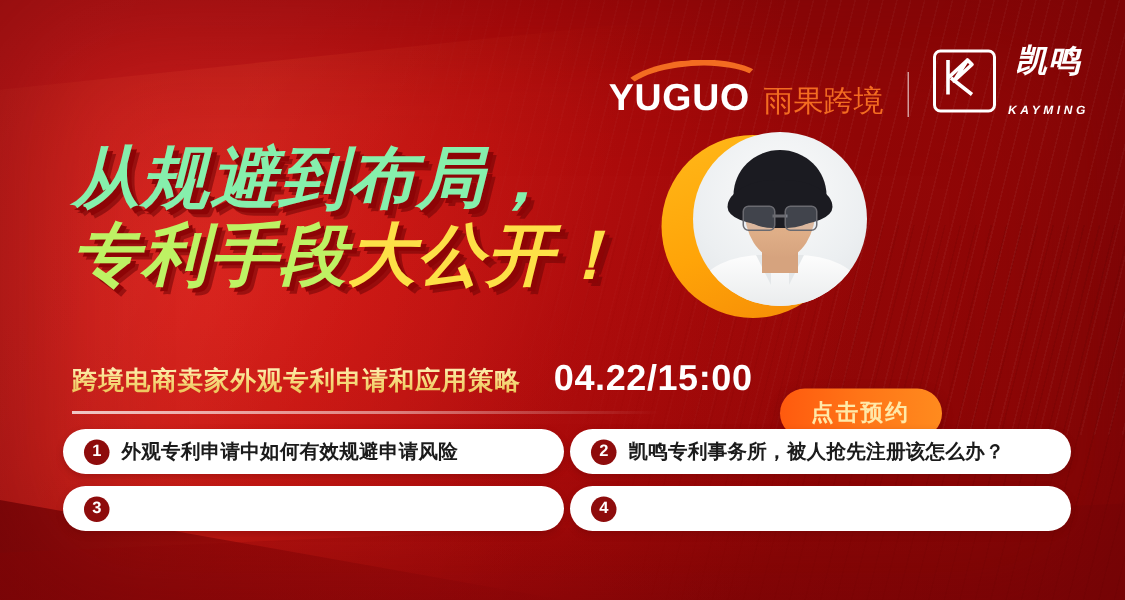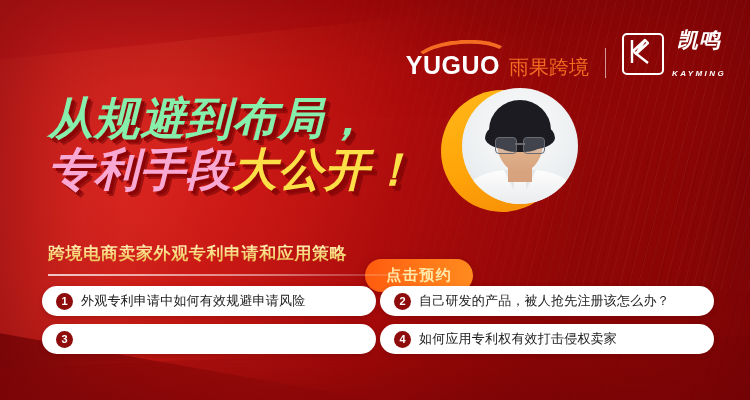--- a/index.html
+++ b/index.html
@@ -149,21 +149,21 @@
     line-height: 1.0;
     letter-spacing: 1px;
     white-space: nowrap;
   }
   .hl-1 {
     color: #86efac;
     text-shadow: 3px 3px 0 #8d0406, 5px 5px 0 rgba(110,3,5,0.55);
   }
   .hl-2 { margin-top: 6px; }
   .hl-gold {
-    color: #f9a8d4;
+    color: #bef264;
     text-shadow: 3px 3px 0 #8d0406, 5px 5px 0 rgba(110,3,5,0.55);
   }
   .hl-white {
     color: #fde047;
     text-shadow: 3px 3px 0 #8d0406, 5px 5px 0 rgba(110,3,5,0.55);
   }
 
   
   .portrait-wrap {
     position: absolute;
@@ -353,21 +353,21 @@
     border-radius: 50%;
     background: #8E0C0C;
     color: #ffffff;
     font-family: "Liberation Sans", sans-serif;
     font-size: 11px; font-weight: bold;
     display: flex; align-items: center; justify-content: center;
     margin-right: 8px;
   }
   .pill-text {
     font-family: "DejaVu Sans", sans-serif;
-    font-size: 13px; font-weight: normal;
+    font-size: 13px; font-weight: bold;
     color: #1b1b1b;
     letter-spacing: 0.2px;
     white-space: nowrap;
   }
 </style>
 </head>
 <body>
 
 <div id="banner">
 
@@ -418,35 +418,35 @@
         <span class="pp-lens l"></span>
         <span class="pp-bridge"></span>
         <span class="pp-lens r"></span>
       </div>
     </div>
   </div>
 
 
   <div class="subbar">
     <span class="subtitle">跨境电商卖家外观专利申请和应用策略</span>
+    <span class="datetime">04.22/15:00</span>
     <span class="cta">点击预约</span>
   </div>
   <div class="divider-line"></div>
 
   <div class="topics">
     <div class="pill">
       <span class="pill-num">1</span>
       <span class="pill-text">外观专利申请中如何有效规避申请风险</span>
     </div>
     <div class="pill">
       <span class="pill-num">2</span>
-      <span class="pill-text">自己研发的产品，被人抢先注册该怎么办？</span>
+      <span class="pill-text">凯鸣专利事务所，被人抢先注册该怎么办？</span>
     </div>
     <div class="pill">
       <span class="pill-num">3</span>
     </div>
     <div class="pill">
       <span class="pill-num">4</span>
-      <span class="pill-text">如何应用专利权有效打击侵权卖家</span>
     </div>
   </div>
 
 </div>
 
 </body></html>

